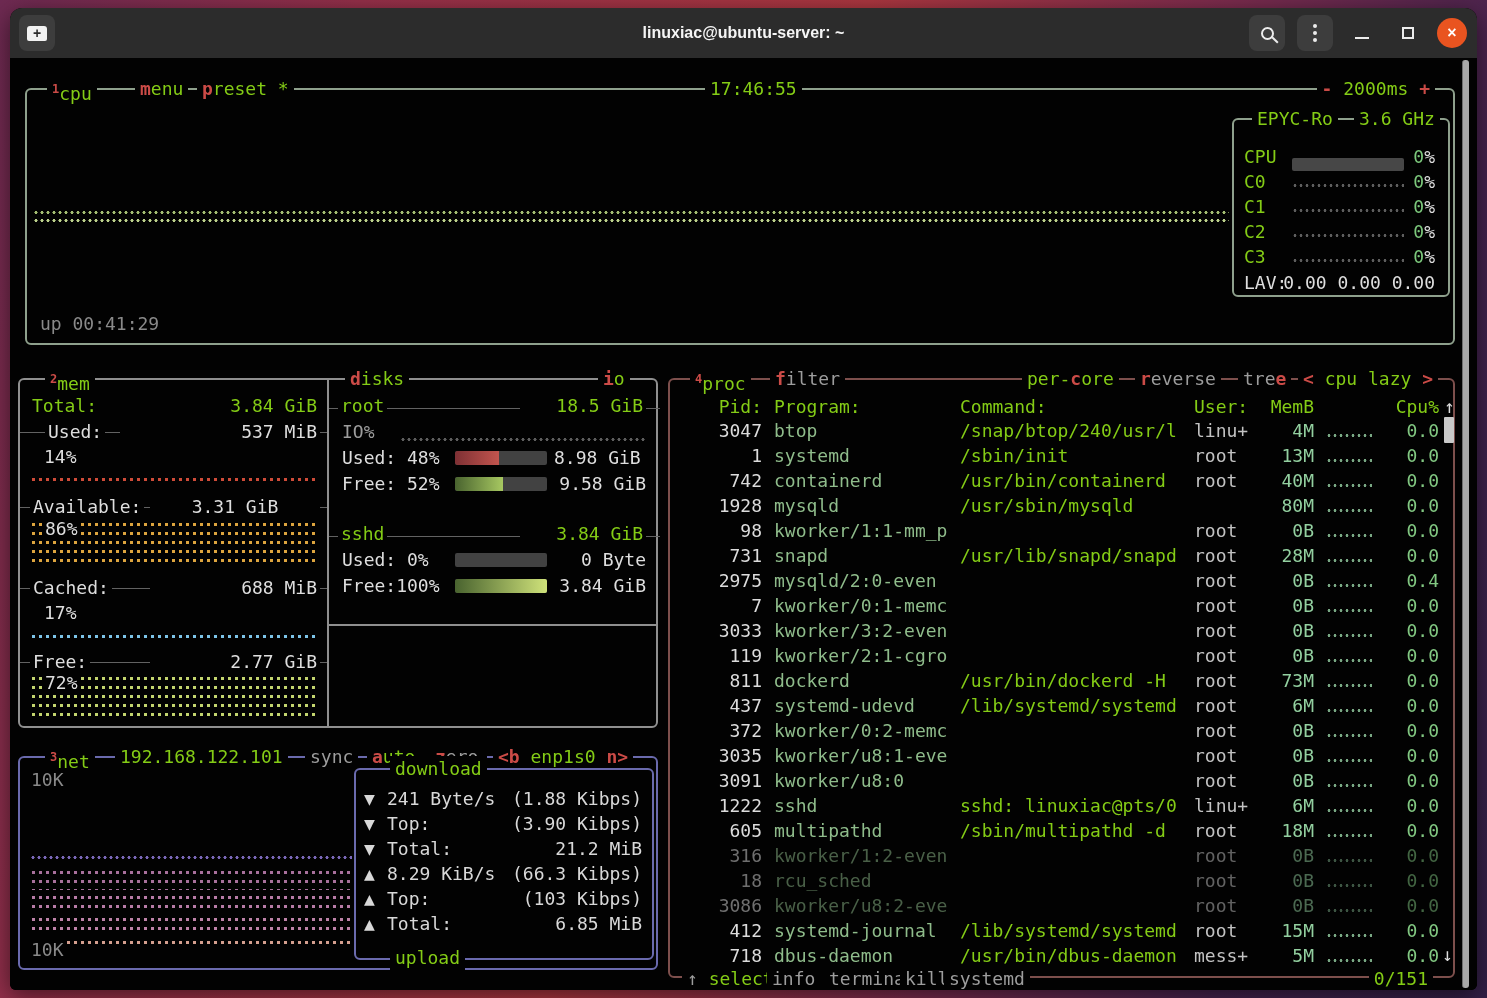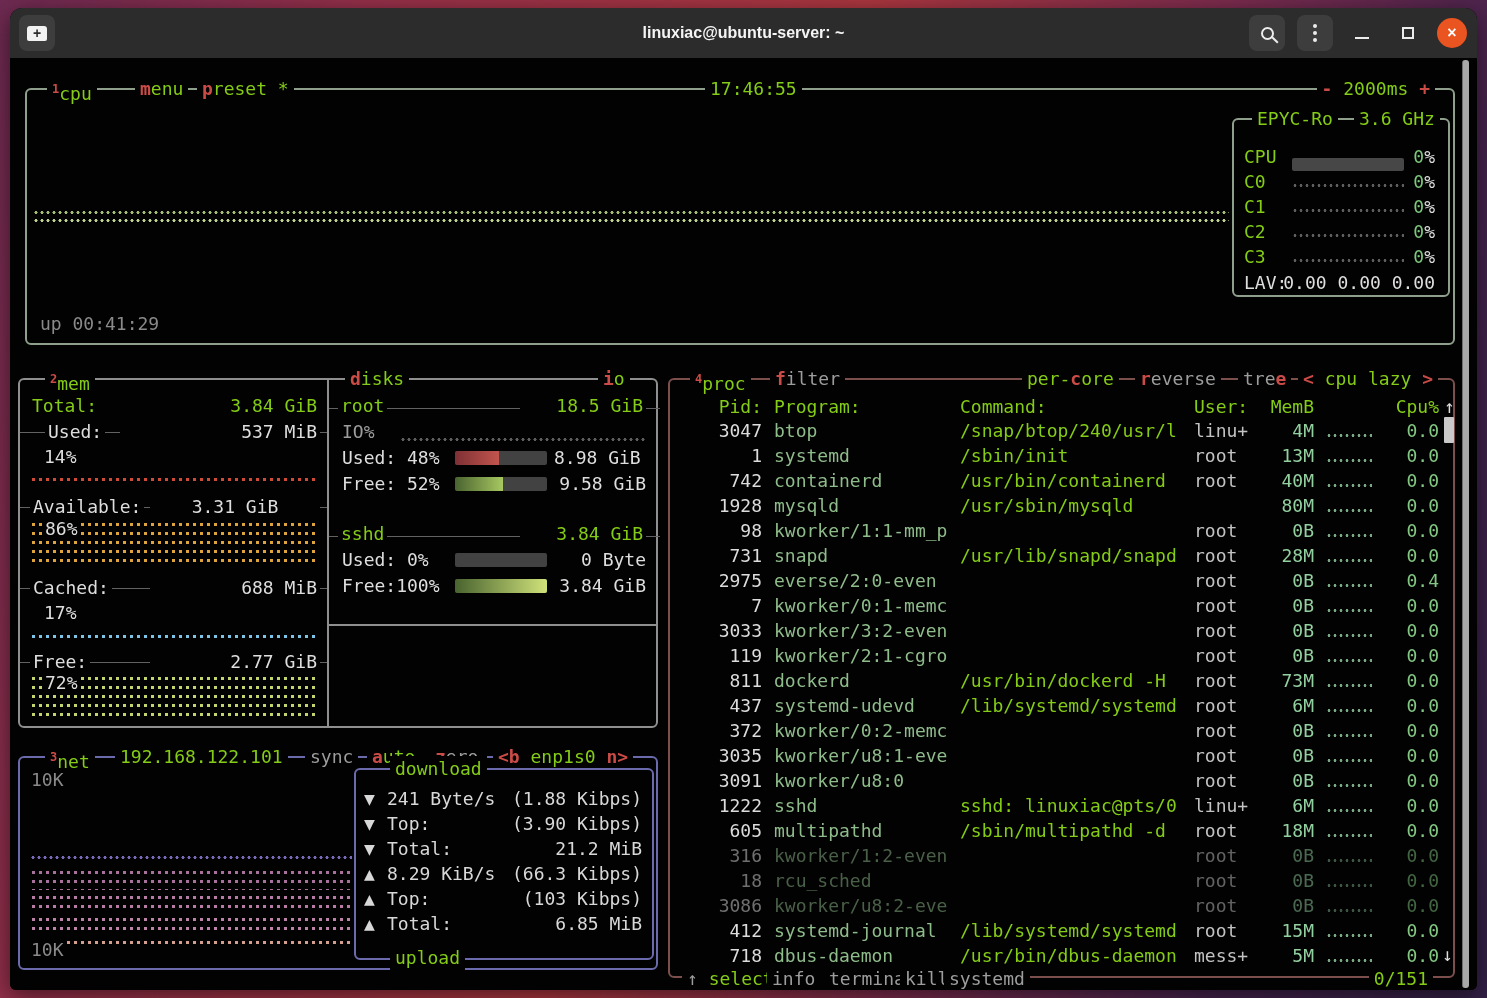--- a/index.html
+++ b/index.html
@@ -349,21 +349,21 @@
             <span class="c-pid">731</span>
             <span class="c-prog">snapd</span>
             <span class="c-cmd">/usr/lib/snapd/snapd</span>
             <span class="c-user">root</span>
             <span class="c-mem">28M</span>
             <span class="c-graph"></span>
             <span class="c-cpu">0.0</span>
           </div>
             <div class="prow">
             <span class="c-pid">2975</span>
-            <span class="c-prog">everse/2:0-even</span>
+            <span class="c-prog">mysqld/2:0-even</span>
             <span class="c-cmd"></span>
             <span class="c-user">root</span>
             <span class="c-mem">0B</span>
             <span class="c-graph"></span>
             <span class="c-cpu">0.4</span>
           </div>
             <div class="prow">
             <span class="c-pid">7</span>
             <span class="c-prog">kworker/0:1-memc</span>
             <span class="c-cmd"></span>

